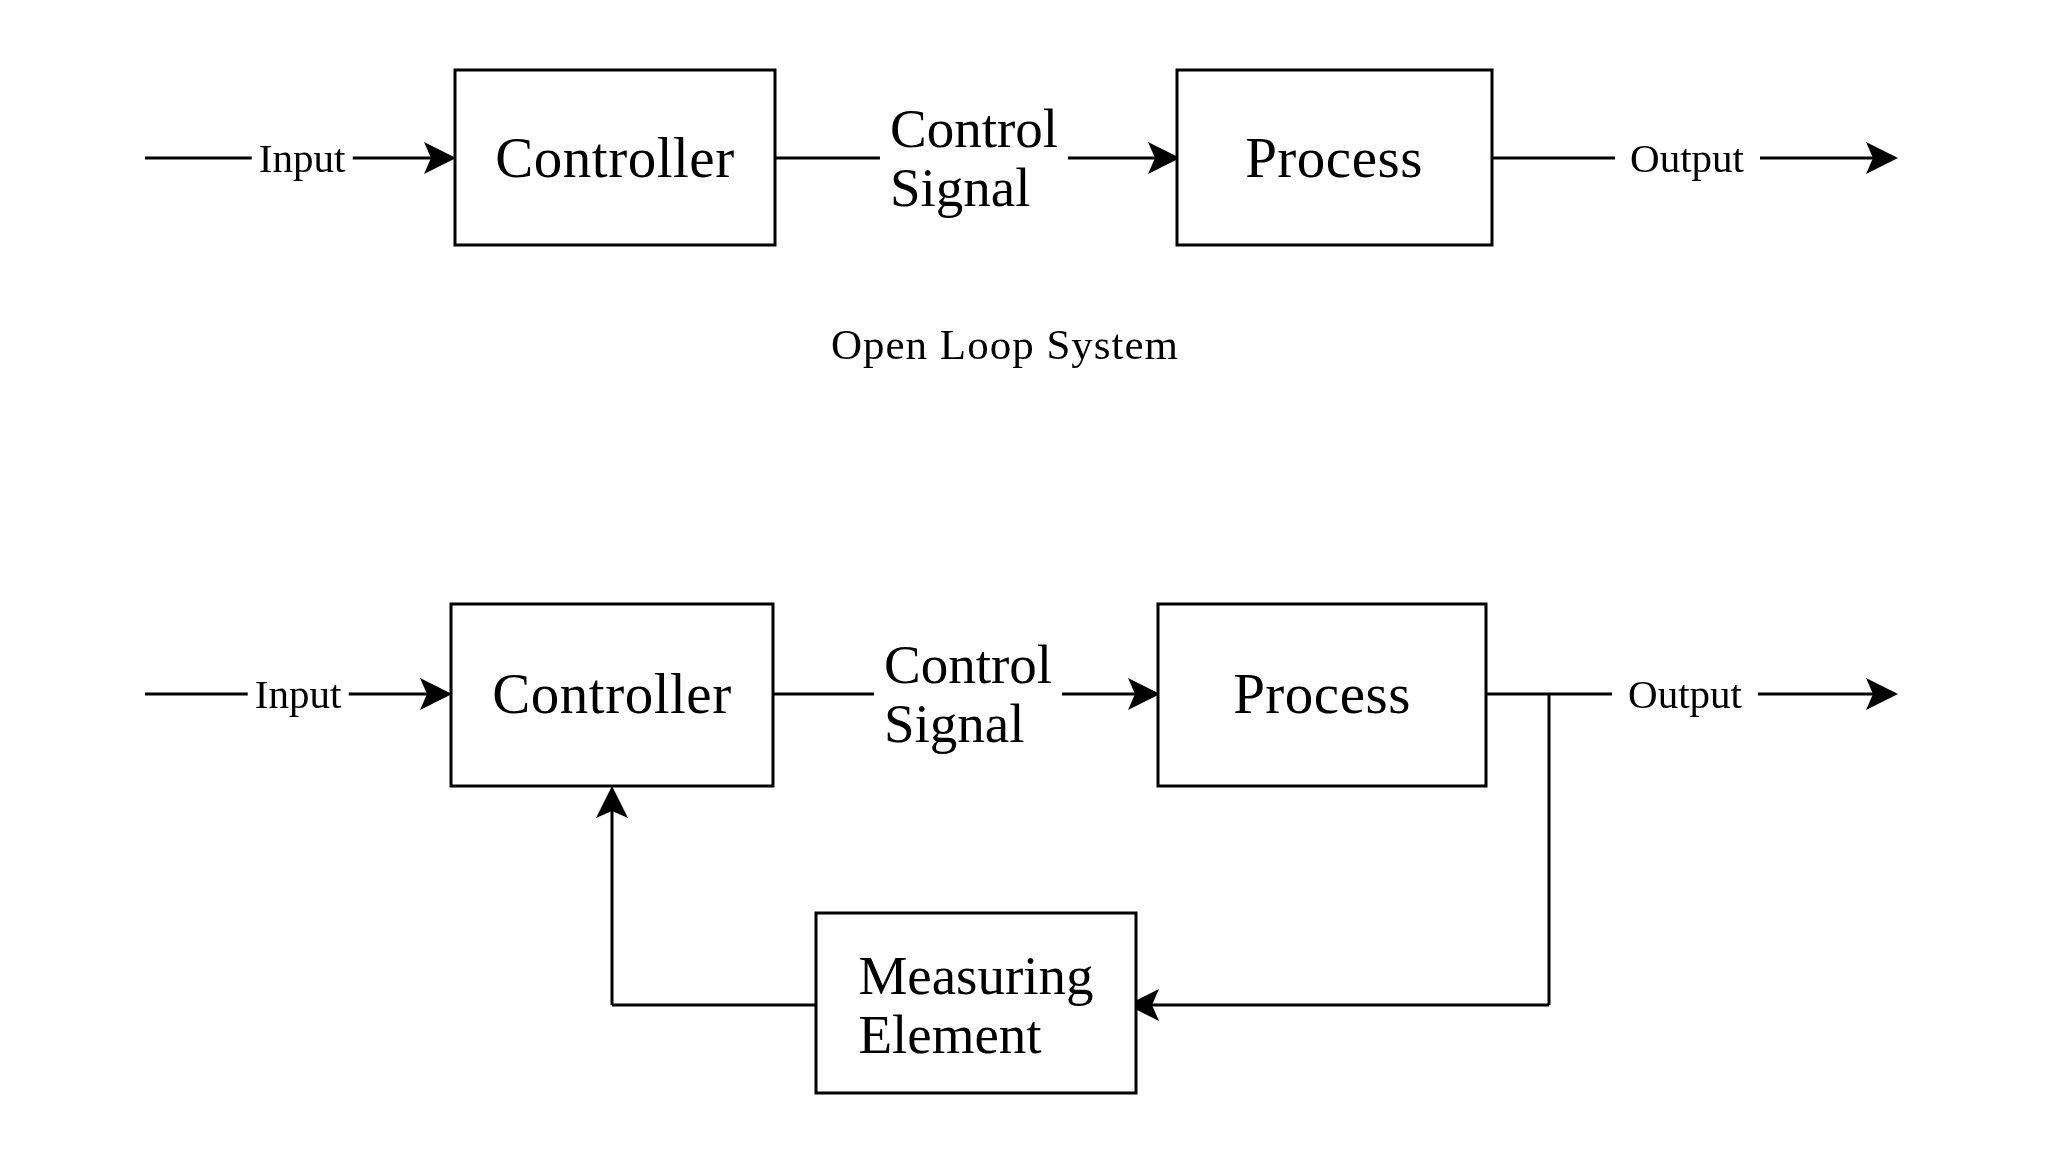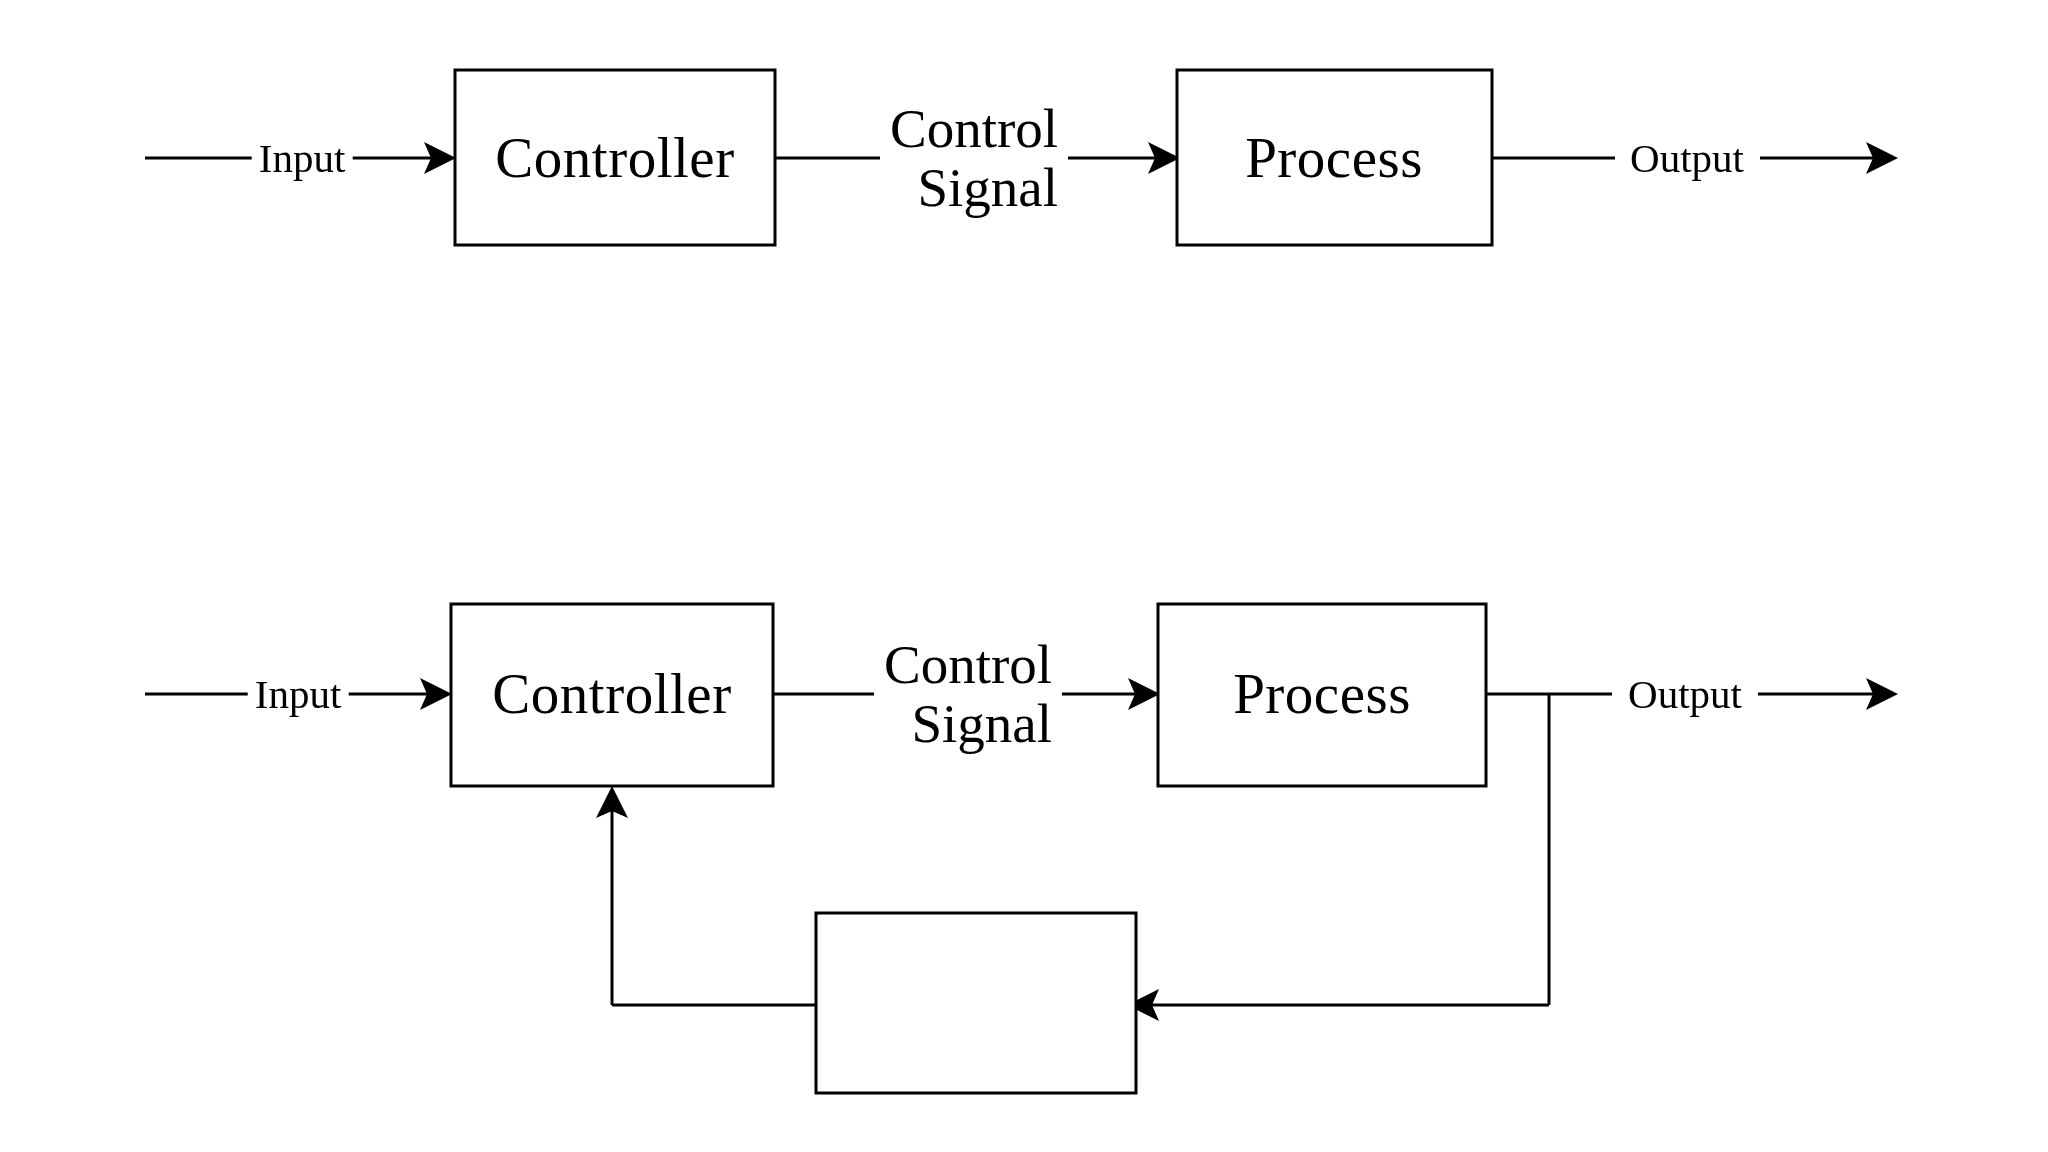--- a/index.html
+++ b/index.html
@@ -40,21 +40,21 @@
   .arrow-head {
     fill: #000000;
     stroke: none;
   }
   .lbl {
     position: absolute;
     color: #000000;
     font-family: "Liberation Serif", "DejaVu Serif", serif;
     white-space: nowrap;
     line-height: 1.08;
-    text-align: right;
+    text-align: left;
     transform: translate(-50%, -50%);
     background: #ffffff;
   }
   .lbl-box {
     font-size: 57px;
     letter-spacing: 0.5px;
     background: transparent;
   }
   .lbl-edge {
     font-size: 41px;
@@ -133,28 +133,33 @@
 
   <div class="lbl lbl-edge-2line" style="left:974px; top:158px;">
     <span>Control</span>
     <span>Signal</span>
   </div>
 
   <div class="lbl lbl-box" style="left:1334px; top:158px;">Process</div>
 
   <div class="lbl lbl-edge" style="left:1687px; top:158px;">Output</div>
 
+  <div class="lbl lbl-caption" style="left:1005px; top:345px;">Open Loop System</div>
 
   <div class="lbl lbl-edge" style="left:298px; top:694px;">Input</div>
 
   <div class="lbl lbl-box" style="left:612px; top:694px;">Controller</div>
 
   <div class="lbl lbl-edge-2line" style="left:968px; top:694px;">
     <span>Control</span>
     <span>Signal</span>
   </div>
 
   <div class="lbl lbl-box" style="left:1322px; top:694px;">Process</div>
 
   <div class="lbl lbl-edge" style="left:1685px; top:694px;">Output</div>
 
+  <div class="lbl lbl-edge-2line" style="left:976px; top:1005px; background:transparent;">
+    <span>Measuring</span>
+    <span>Element</span>
+  </div>
 
 </div>
 
 </body></html>

